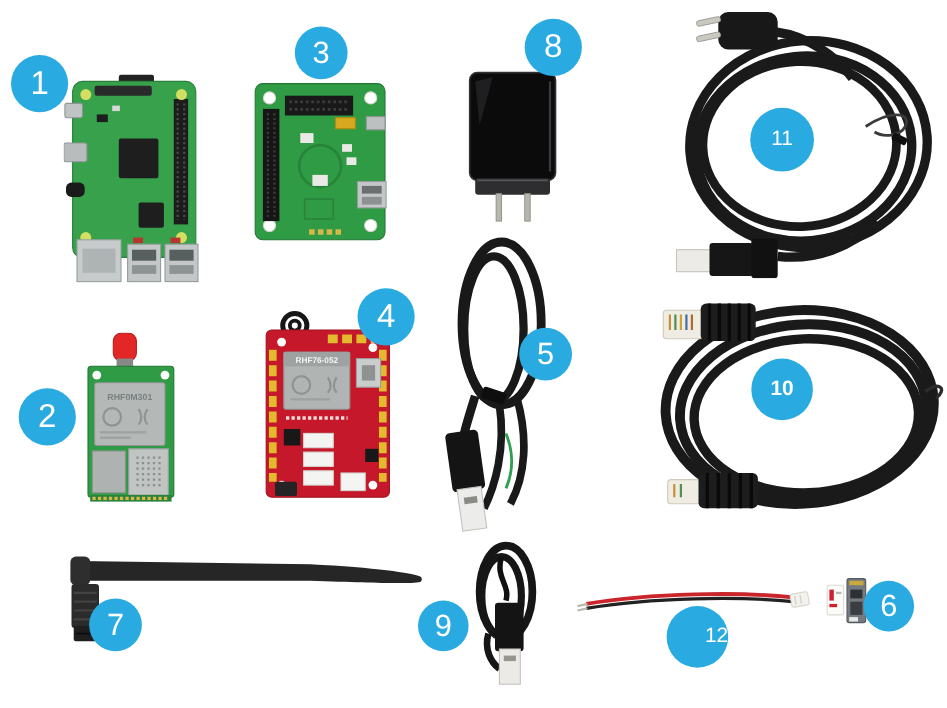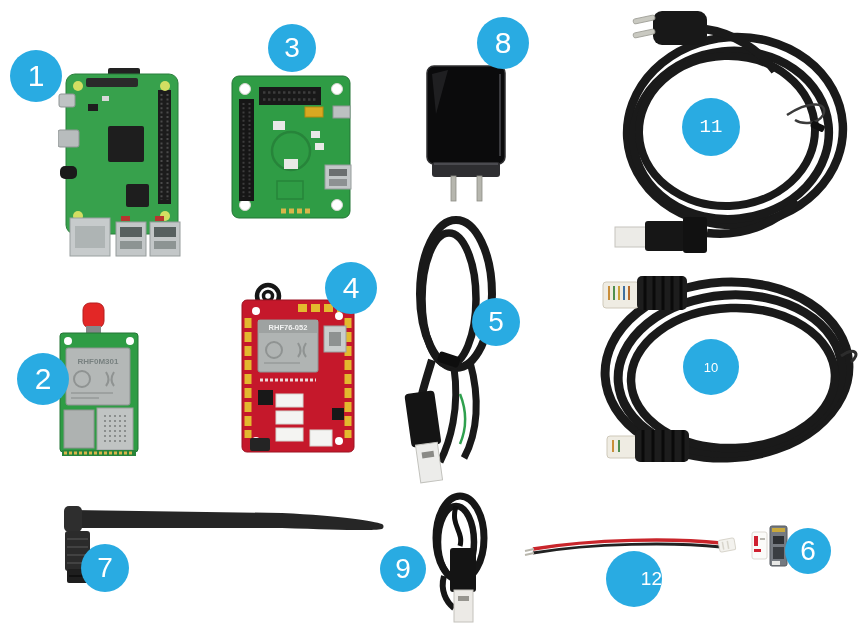--- a/index.html
+++ b/index.html
@@ -52,21 +52,21 @@
       </g>
       <g>
         <rect x="92" y="156" width="30" height="34" fill="#c3c7c8" stroke="#969c9c"></rect>
         <rect x="96" y="161" width="22" height="10" fill="#57605f"></rect>
         <rect x="96" y="175" width="22" height="8" fill="#8d9493"></rect>
         <rect x="97" y="150" width="9" height="5" fill="#b8352f"></rect>
       </g>
     </svg>
   </div>
 
-  <div class="part" style="left:56px;top:302px;">
+  <div class="part" style="left:76px;top:302px;">
     <svg width="86" height="156" viewBox="0 0 86 156">
       <rect x="27" y="1" width="21" height="25" rx="7" fill="#e32726" stroke="#b51f1f"></rect>
       <rect x="30" y="24" width="15" height="8" fill="#86898a"></rect>
       <rect x="4" y="31" width="78" height="119" rx="3" fill="#2f9c45" stroke="#247536"></rect>
       <circle cx="12" cy="39" r="4" fill="#fff"></circle>
       <circle cx="74" cy="39" r="4" fill="#fff"></circle>
       <g>
         <rect x="10" y="46" width="64" height="57" rx="2" fill="#b4b8b7" stroke="#8f9392"></rect>
         <text x="42" y="62" font-size="8" font-weight="bold" fill="#788180" text-anchor="middle">RHF0M301</text>
         <circle cx="26" cy="77" r="8" fill="none" stroke="#8f9392" stroke-width="2"></circle>
@@ -348,23 +348,23 @@
     </div>
   <div class="badge" style="left:81px;top:544px;width:48px;height:48px;font-size:28px;">
       <span>7</span>
     </div>
   <div class="badge" style="left:477px;top:17px;width:52px;height:52px;font-size:30px;">
       <span>8</span>
     </div>
   <div class="badge" style="left:380px;top:546px;width:46px;height:46px;font-size:28px;">
       <span>9</span>
     </div>
-  <div class="badge" style="left:683px;top:339px;width:56px;height:56px;font-size:13px;">
+  <div class="badge" style="left:683px;top:326px;width:56px;height:56px;font-size:19px;font-weight:bold;">
       <span>10</span>
     </div>
-  <div class="badge" style="left:682px;top:98px;width:58px;height:58px;font-size:19px;font-family:Liberation Mono, monospace;">
+  <div class="badge" style="left:682px;top:98px;width:58px;height:58px;font-size:19px;">
       <span>11</span>
     </div>
   <div class="badge" style="left:606px;top:551px;width:56px;height:56px;font-size:19px;justify-content:flex-end;">
       <span>12</span>
     </div>
 
 </div>
 
 </body></html>

